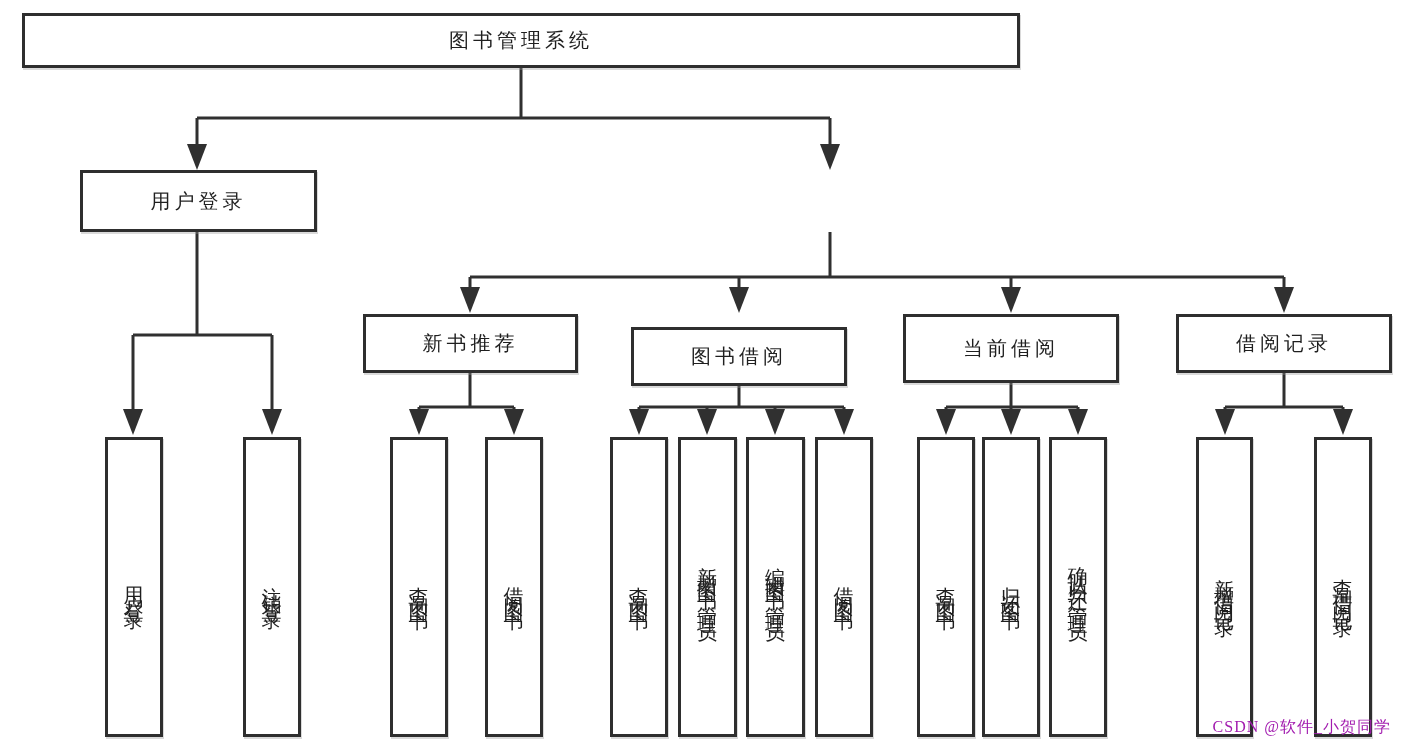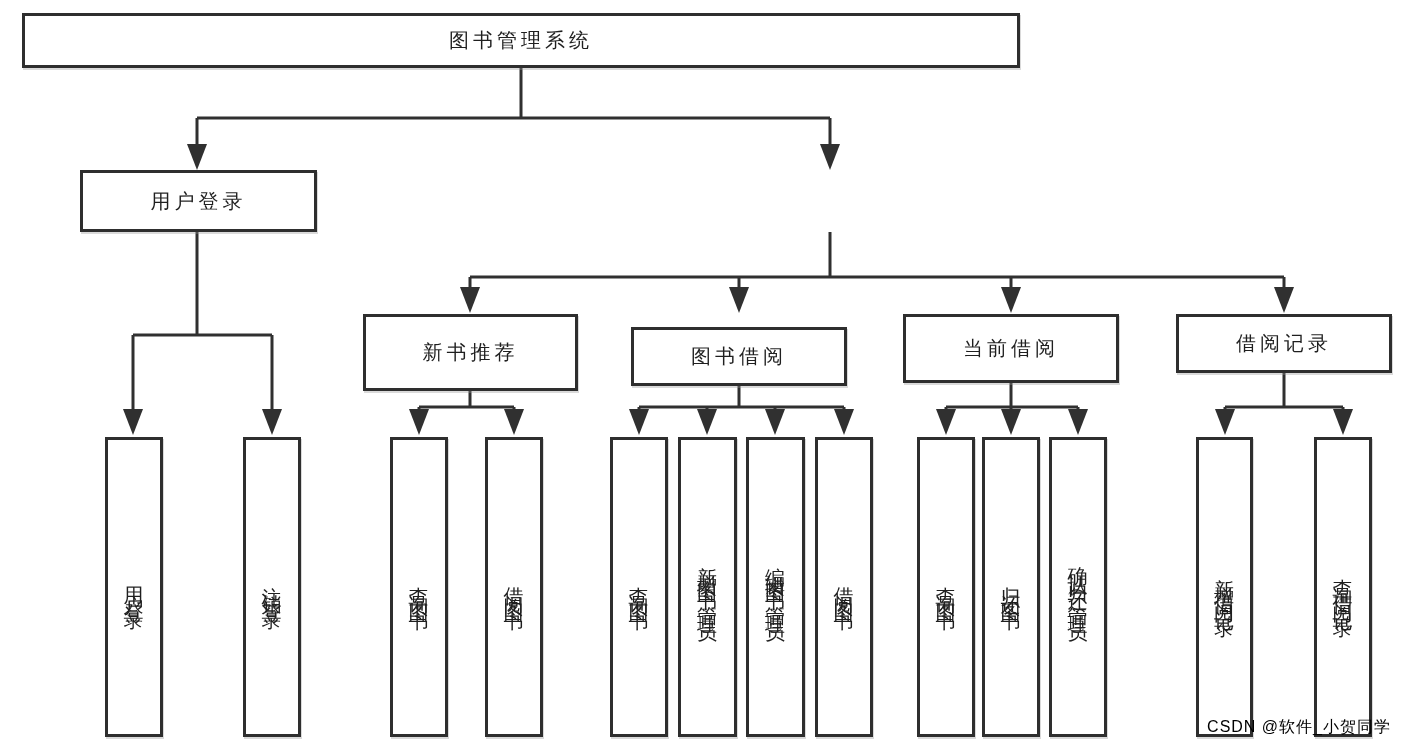--- a/index.html
+++ b/index.html
@@ -40,22 +40,23 @@
     font-size: 20px;
     letter-spacing: 8px;
     line-height: 1;
   }
   .watermark {
     position: absolute;
     right: 14px;
     bottom: 9px;
     font-size: 16px;
     letter-spacing: 1px;
-    color: #000000;
+    color: #a21caf;
     white-space: nowrap;
+    font-family: Liberation Serif, serif;
   }
 </style>
 </head>
 <body>
 
 <div class="canvas">
 
   <svg class="conn" width="1405" height="747" viewBox="0 0 1405 747">
     <defs>
       <path id="ah" d="M -10 -26 L 10 -26 L 0 0 Z"></path>
@@ -86,21 +87,21 @@
     <use href="#ah" x="1011" y="435"></use>
     <use href="#ah" x="1078" y="435"></use>
     <use href="#ah" x="1225" y="435"></use>
     <use href="#ah" x="1343" y="435"></use>
   </svg>
 
   <div class="box h" style="left:22px; top:13px; width:998px; height:55px;">图书管理系统</div>
 
   <div class="box h" style="left:80px; top:170px; width:237px; height:62px;">用户登录</div>
 
-  <div class="box h" style="left:363px; top:314px; width:215px; height:77px;">新书推荐</div>
+  <div class="box h" style="left:363px; top:314px; width:215px; height:59px;">新书推荐</div>
   <div class="box h" style="left:631px; top:298px; width:216px; height:59px;margin-top:29px;">图书借阅</div>
   <div class="box h" style="left:903px; top:314px; width:216px; height:69px;">当前借阅</div>
   <div class="box h" style="left:1176px; top:314px; width:216px; height:59px;">借阅记录</div>
 
   <div class="box v" style="left:105px; top:437px; width:58px; height:300px;">用户登录</div>
   <div class="box v" style="left:243px; top:437px; width:58px; height:300px;">注销登录</div>
 
   <div class="box v" style="left:390px; top:437px; width:58px; height:300px;">查询图书</div>
   <div class="box v" style="left:485px; top:437px; width:58px; height:300px;">借阅图书</div>
 

